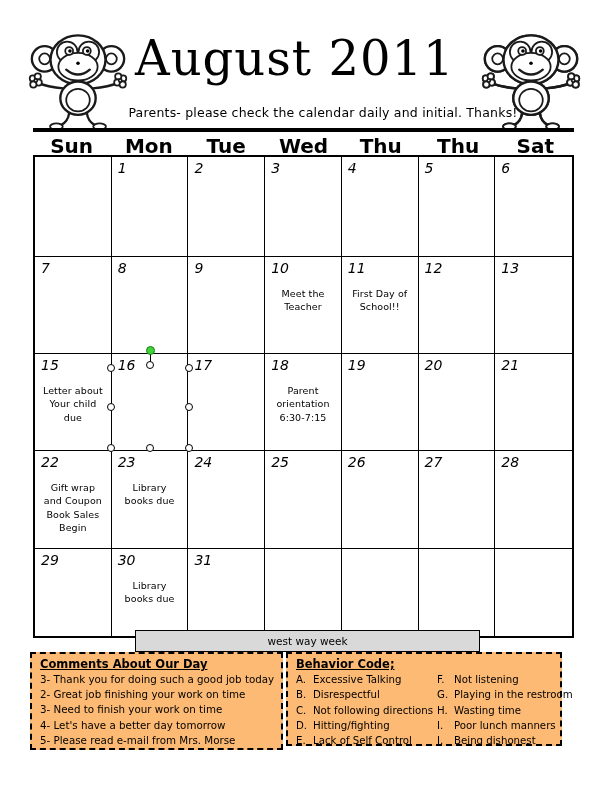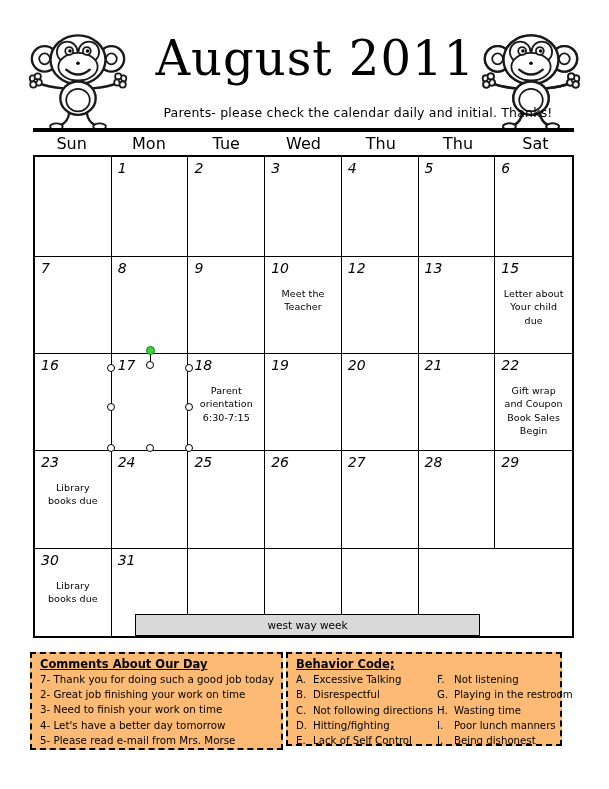--- a/index.html
+++ b/index.html
@@ -4,56 +4,56 @@
 <style>
   * { margin:0; padding:0; box-sizing:border-box; }
   html,body { background:#e8e8e8; }
   .page {
     position:relative; width:609px; height:789px; margin:0 auto;
     background:#ffffff; overflow:hidden; color:#000;
     font-family:"DejaVu Sans", sans-serif;
   }
   
   .title {
-    position:absolute; top:30px; left:135px; width:340px; text-align:right;
+    position:absolute; top:30px; left:135px; width:340px; text-align:left;
     font-family:"DejaVu Serif", serif; font-size:48px; letter-spacing:1px;
     white-space:nowrap;
   }
   .subtitle {
     position:absolute; top:105px; left:88px; width:470px; text-align:center;
-    font-size:12.5px; letter-spacing:0.2px;margin-left:35px;
+    font-size:12.5px; letter-spacing:0.2px;
   }
   .monkey { position:absolute; top:27px; width:108px; height:104px; }
   .monkey.left { left:24px; }
   .monkey.right { left:477px; }
   .header-rule { position:absolute; top:128px; left:33px; width:541px; height:3.5px; background:#000; }
   
   .day-row {
     position:absolute; top:134px; left:33px; width:541px; height:20px;
     display:grid; grid-template-columns:repeat(7,1fr);
   }
-  .day-name { text-align:center; font-weight:normal; font-size:16px; font-family:"DejaVu Sans", sans-serif; }
+  .day-name { text-align:center; font-weight:bold; font-size:20px; font-family:"DejaVu Sans", sans-serif; }
   
   .grid {
     position:absolute; top:155px; left:33px; width:541px; height:483px;
     display:grid; grid-template-columns:repeat(7,1fr);
     grid-template-rows:100px 97px 97px 98px 87px;
     border:2px solid #000; background:#fff;
   }
   .cell { border-right:1.5px solid #000; border-bottom:1.5px solid #000; padding:3px 6px; overflow:hidden; }
   .cell:nth-child(7n) { border-right:none; }
   .cell:nth-child(n+29) { border-bottom:none; }
   .daynum { font-style:italic; font-size:14px; display:block; }
   .event {
     margin-top:11px; text-align:center; font-size:9.5px; line-height:1.42;
     white-space:pre-line; letter-spacing:0.1px;
   }
   
   .banner {
-    position:absolute; left:135px; top:614px; width:345px; height:22px;
+    position:absolute; left:135px; top:630px; width:345px; height:22px;
     background:#d9d9d9; border:1.5px solid #000; z-index:3;
     display:flex; align-items:center; justify-content:center; font-size:10.5px;
   }
   
   .handles { position:absolute; left:0; top:0; z-index:5; }
   .handle {
     position:absolute; width:8px; height:8px; border-radius:50%;
     background:#fff; border:1.2px solid #000;
   }
   .handle.green { width:9px; height:9px; background:#3fd435; border-color:#1d7a1d; }
@@ -203,20 +203,25 @@
       </div>
       <div class="cell">
         <span class="daynum">9</span>
       </div>
       <div class="cell">
         <span class="daynum">10</span>
         <div class="event">Meet the
 Teacher</div>
       </div>
       <div class="cell">
+        <span class="daynum">11</span>
+        <div class="event">First Day of
+School!!</div>
+      </div>
+      <div class="cell">
         <span class="daynum">12</span>
       </div>
       <div class="cell">
         <span class="daynum">13</span>
       </div>
       <div class="cell">
         <span class="daynum">15</span>
         <div class="event selected">Letter about
 Your child
 due</div>
@@ -304,21 +309,21 @@
     <div class="handle" style="left:107px; top:403px;"></div>
     <div class="handle" style="left:185px; top:403px;"></div>
     <div class="handle" style="left:107px; top:444px;"></div>
     <div class="handle" style="left:146px; top:444px;"></div>
     <div class="handle" style="left:185px; top:444px;"></div>
   </div>
 
   <div class="note-box comments-box">
     <div class="note-title">Comments About Our Day</div>
     <div class="comments-list">
-        <div>7- Thank you for doing such a good job today</div>
+        <div>3- Thank you for doing such a good job today</div>
         <div>2- Great job finishing your work on time</div>
         <div>3- Need to finish your work on time</div>
         <div>4- Let's have a better day tomorrow</div>
         <div>5- Please read e-mail from Mrs. Morse</div>
       </div>
   </div>
 
   <div class="note-box behavior-box">
     <div class="note-title">Behavior Code;</div>
     <div class="behavior-grid">

